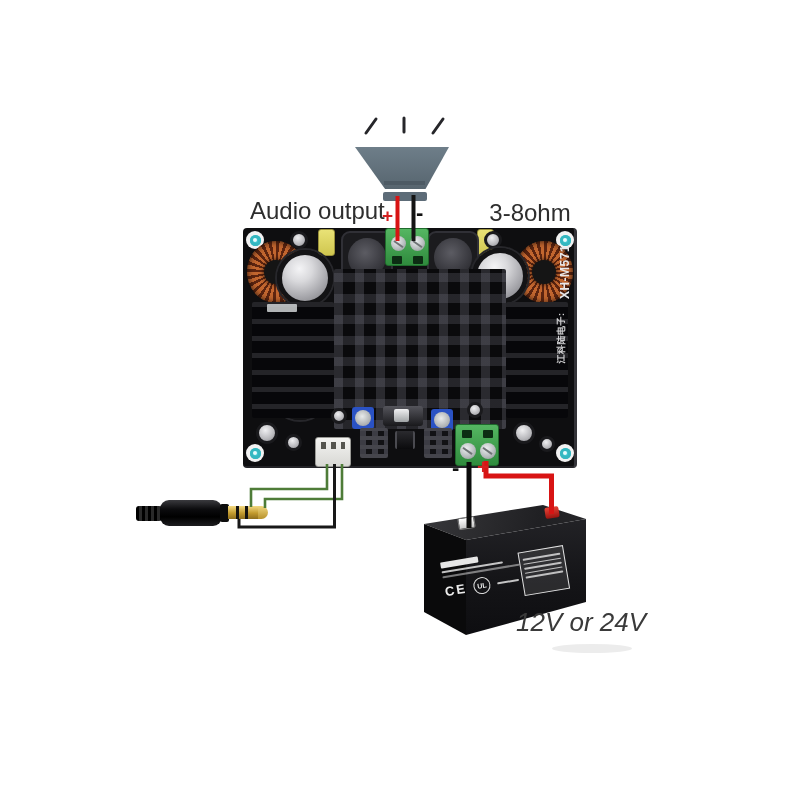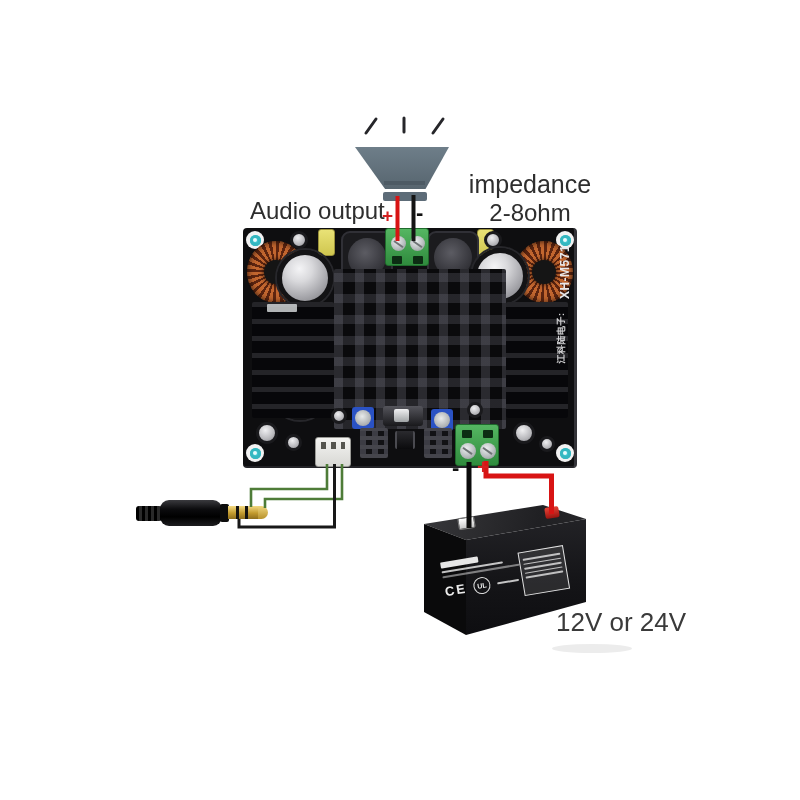--- a/index.html
+++ b/index.html
@@ -209,22 +209,21 @@
     <path d="M342,464 V499 H265 V508" stroke="#4e7c38" stroke-width="2.6" fill="none"></path>
     <path d="M334.5,464 V527 H239 V519" stroke="#181818" stroke-width="3" fill="none"></path>
     <path d="M469,462 V528" stroke="#0b0b0b" stroke-width="5" fill="none"></path>
     <path d="M486,461 V476 H551.5 V514" stroke="#d81414" stroke-width="5" fill="none"></path>
   </svg>
 
   <div class="abs lbl" style="left:250px;top:197px;">Audio output</div>
   <div class="abs sign" style="left:382px;top:206px;font-size:19px;color:#d42020;">+</div>
   <div class="abs sign" style="left:416px;top:202px;font-size:22px;color:#111;">-</div>
 
-  <div class="abs lbl" style="left:462px;top:170px;width:136px;text-align:center;font-size:25px;">impedance</div>
-  <div class="abs lbl" style="left:462px;top:199px;width:136px;text-align:center;">2-8ohm</div>
+  <div class="abs lbl" style="left:462px;top:199px;width:136px;text-align:center;">3-8ohm</div>
 
 
   <div class="abs sign" style="left:452px;top:457px;font-size:22px;color:#111;">-</div>
   <div class="abs sign" style="left:477px;top:456px;font-size:21px;color:#d42020;">+</div>
 
-  <div class="abs lbl" style="left:556px;top:607px;font-size:26px;color:#3a3a3a;">12V or 24V</div>
+  <div class="abs lbl" style="left:516px;top:607px;font-size:26px;color:#3a3a3a;font-style:italic;">12V or 24V</div>
 
 </div>
 
 </body></html>

